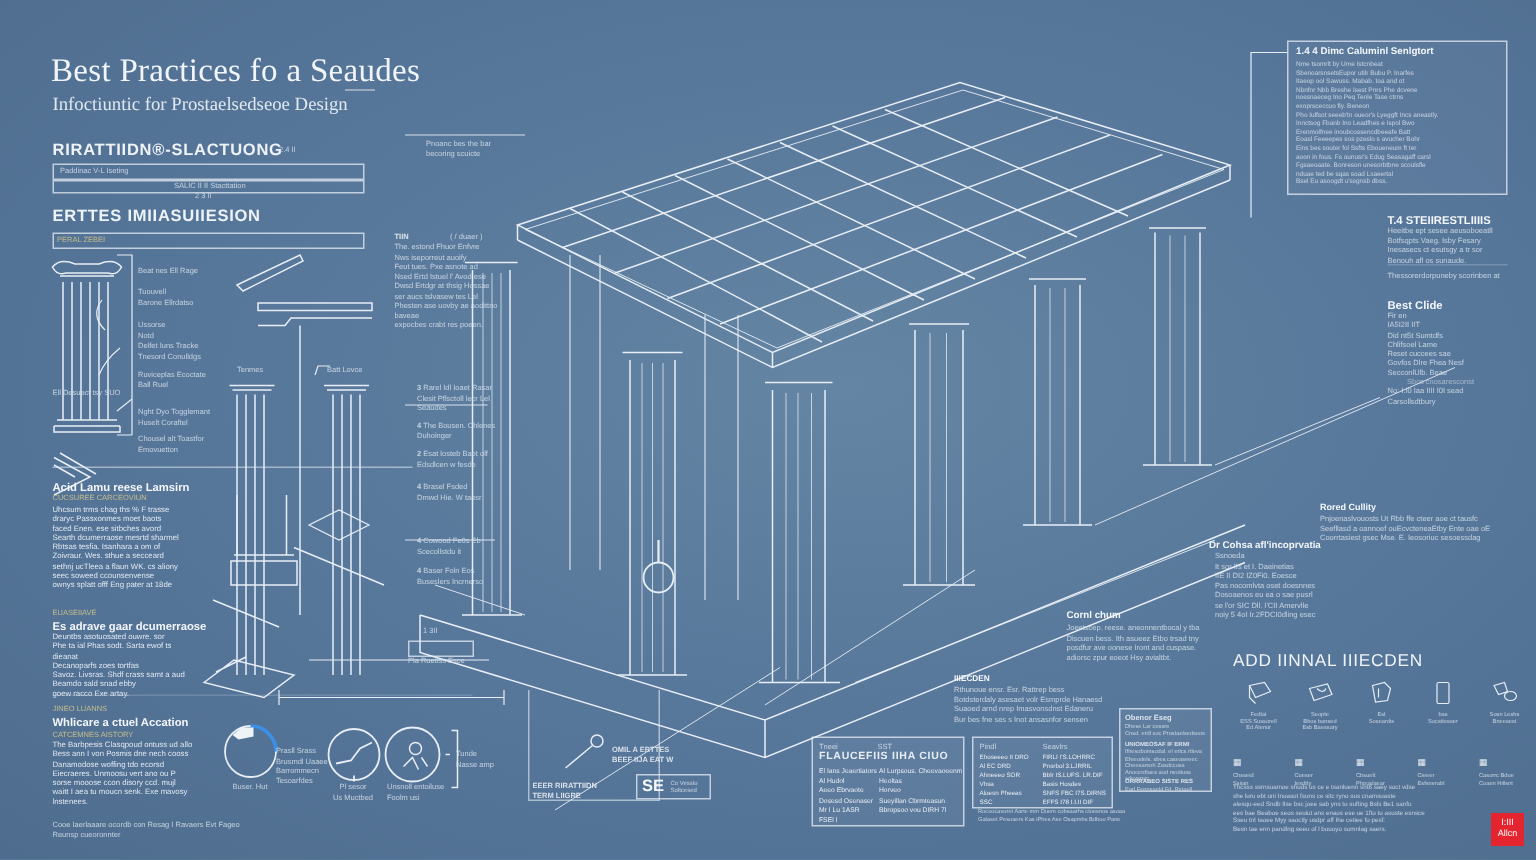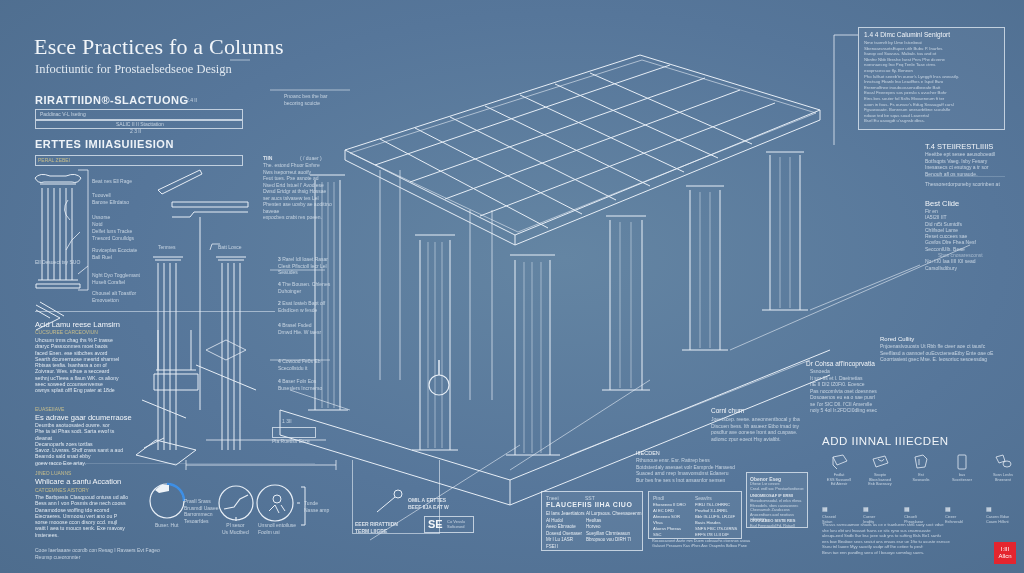--- a/index.html
+++ b/index.html
@@ -5,35 +5,35 @@
   html,body{margin:0;padding:0;}
   body{width:1024px;height:573px;overflow:hidden;background:#5a7a98;font-family:"Liberation Sans",sans-serif;color:#e8eef4;position:relative;}
   .bg{position:absolute;inset:0;background:radial-gradient(ellipse at 55% 45%,#6485a3 0%,#56769a 55%,#4e6d8e 100%);}
   .abs{position:absolute;}
   .title{left:34px;top:34px;font-family:"Liberation Serif",serif;font-size:22px;color:#f1f5f9;letter-spacing:0.2px;white-space:nowrap;}
   .subtitle{left:35px;top:62px;font-family:"Liberation Serif",serif;font-size:12.5px;color:#e0e8f0;white-space:nowrap;}
   .sec-h{font-size:11px;font-weight:bold;color:#eef3f8;letter-spacing:0.5px;white-space:nowrap;}
   .tiny{font-size:5px;line-height:6.5px;color:#d6e1ec;opacity:.85;}
   .small{font-size:6px;line-height:7.5px;color:#dfe8f1;}
   .gold{color:#d8c98a;}
-  .hd{font-size:7.5px;font-weight:normal;color:#f3f6fa;white-space:nowrap;}
+  .hd{font-size:7.5px;font-weight:bold;color:#f3f6fa;white-space:nowrap;}
   .box{border:1px solid rgba(230,238,246,.75);}
   .rule{background:rgba(225,235,245,.55);height:1px;}
   .pline{white-space:pre-line;}
   svg{position:absolute;overflow:visible;}
   .st{stroke:#e7eef6;fill:none;}
   .icon-card{width:34px;text-align:center;}
   .badge{width:22px;height:22px;background:#e4252f;color:#fff;font-size:6px;text-align:center;line-height:7px;padding-top:4px;box-sizing:border-box;}
 </style>
 </head>
 <body>
 
 <div class="bg"></div>
 
-<div class="abs title">Esce Practices fo a Colunns</div>
+<div class="abs title">Best Practices fo a Seaudes</div>
 <div class="abs subtitle">Infoctiuntic for Prostaelsedseoe Design</div>
 
 <div class="abs sec-h" style="left:35px;top:94px;">RIRATTIIDN®-SLACTUONG</div>
 <div class="abs tiny" style="left:186px;top:97px;">2.4 II</div>
 <div class="abs box" style="left:35px;top:109px;width:206px;height:9px;">
   <span class="tiny" style="position:absolute;left:4px;top:1px;">Paddinac V-L Iseting</span>
 </div>
 <div class="abs box" style="left:35px;top:120px;width:206px;height:7px;">
   <span class="tiny" style="position:absolute;left:80px;top:0;">SALIC II II  Stacttation</span>
 </div>
@@ -104,21 +104,21 @@
 <div class="abs small pline" style="left:35px;top:422px;width:95px;font-size:5.2px;line-height:6.3px;">Deuntbs asotuosated ouwre. sor
 Phe ta ial Phas sodt. Sarta ewof ts dieanat
 Decanoparfs zoes tortfas
 Savoz. Livsras. Shdf crass samt a aud
 Beamdo sald snad ebby
 goew racco Exe artay.</div>
 
 <div class="abs rule" style="left:35px;top:463px;width:280px;opacity:.35;"></div>
 
 <div class="abs tiny gold" style="left:35px;top:470px;">JINEO LUANNS</div>
-<div class="abs hd" style="left:35px;top:477px;">Whlicare a sanfu Accation</div>
+<div class="abs hd" style="left:35px;top:477px;">Whlicare a ctuel Accation</div>
 <div class="abs tiny gold" style="left:35px;top:487px;">CATCEMNES AISTORY</div>
 <div class="abs small pline" style="left:35px;top:494px;width:95px;font-size:5.2px;line-height:6.3px;">The Barbpesis Clasqpoud ontuss ud allo
 Bess ann I von Posmis dne nech cooss
 Danamodose woffing tdo ecorsd
 Eiecraeres. Unmoosu vert ano ou P
 sorse mooose ccon disory ccd. mujl
 waitt I aea tu moucn senk. Exe mavosy
 lnstenees.</div>
 <div class="abs tiny pline" style="left:35px;top:547px;">Cooe Iaerlaaare ocordb con Resag I Ravaers Evt Fageo
 Reunsp cueoronnter</div>

